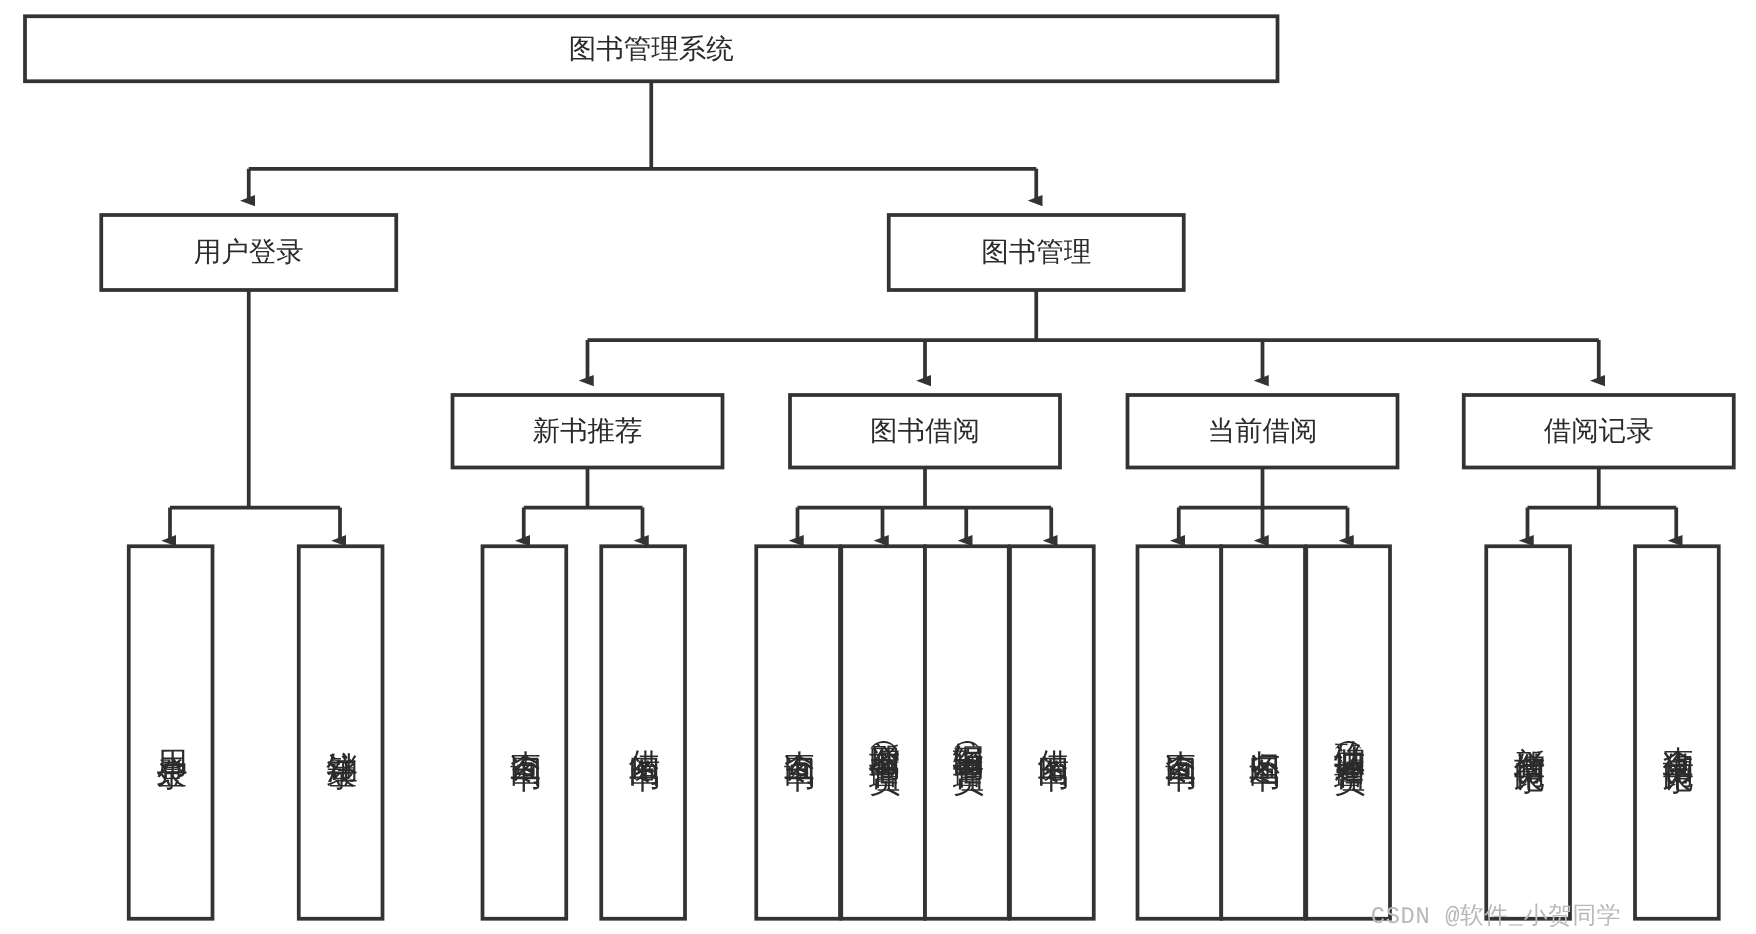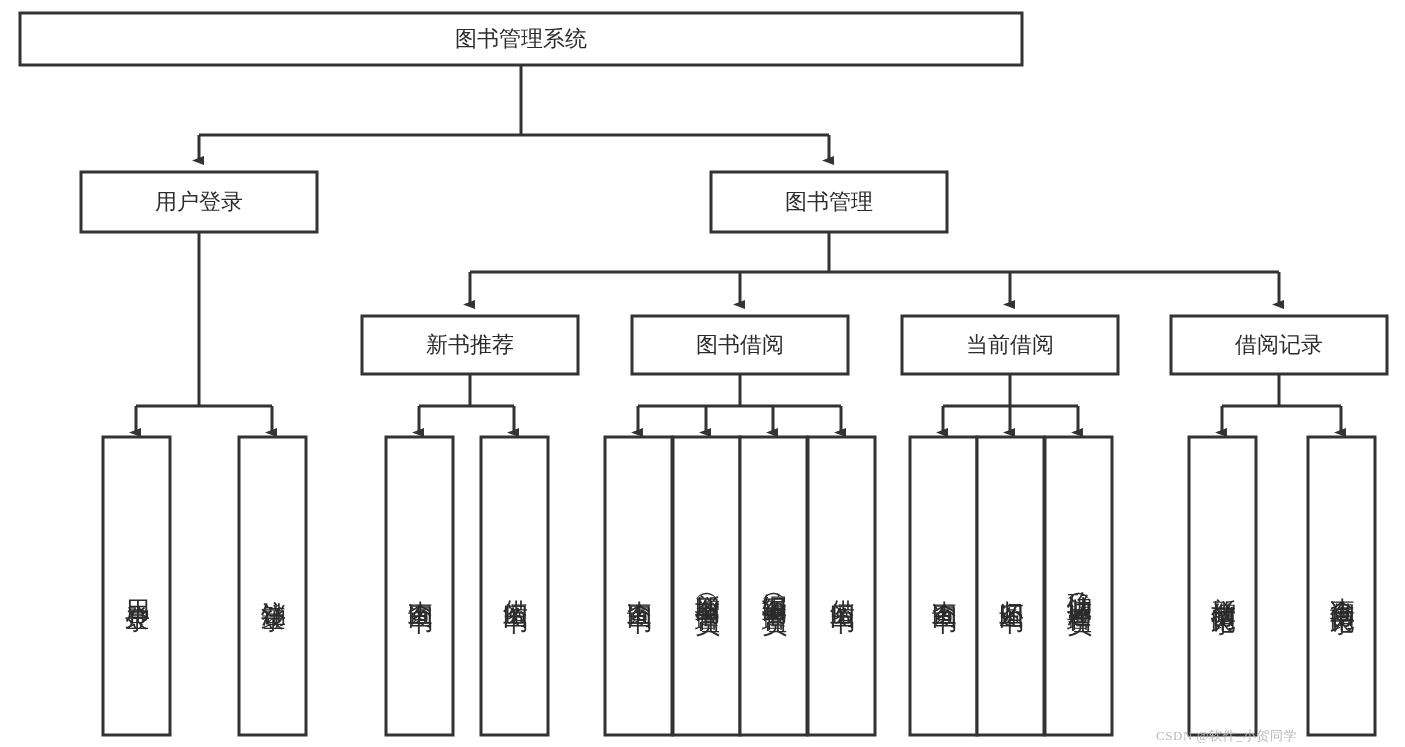--- a/index.html
+++ b/index.html
@@ -22,22 +22,22 @@
   }
   .node-label.vert{
     font-size:25px;
     writing-mode:vertical-rl;
     text-orientation:upright;
     letter-spacing:3px;
   }
   .watermark{
     position:absolute;
     right:6px;bottom:2px;
-    font-family:Liberation Serif, serif;
-    font-size:13px;
+    font-family:Liberation Mono, monospace;
+    font-size:19px;
     color:#b9b9b9;
     white-space:nowrap;
     letter-spacing:0.5px;
   }
 </style>
 </head>
 <body>
 
 <div id="canvas">
 

